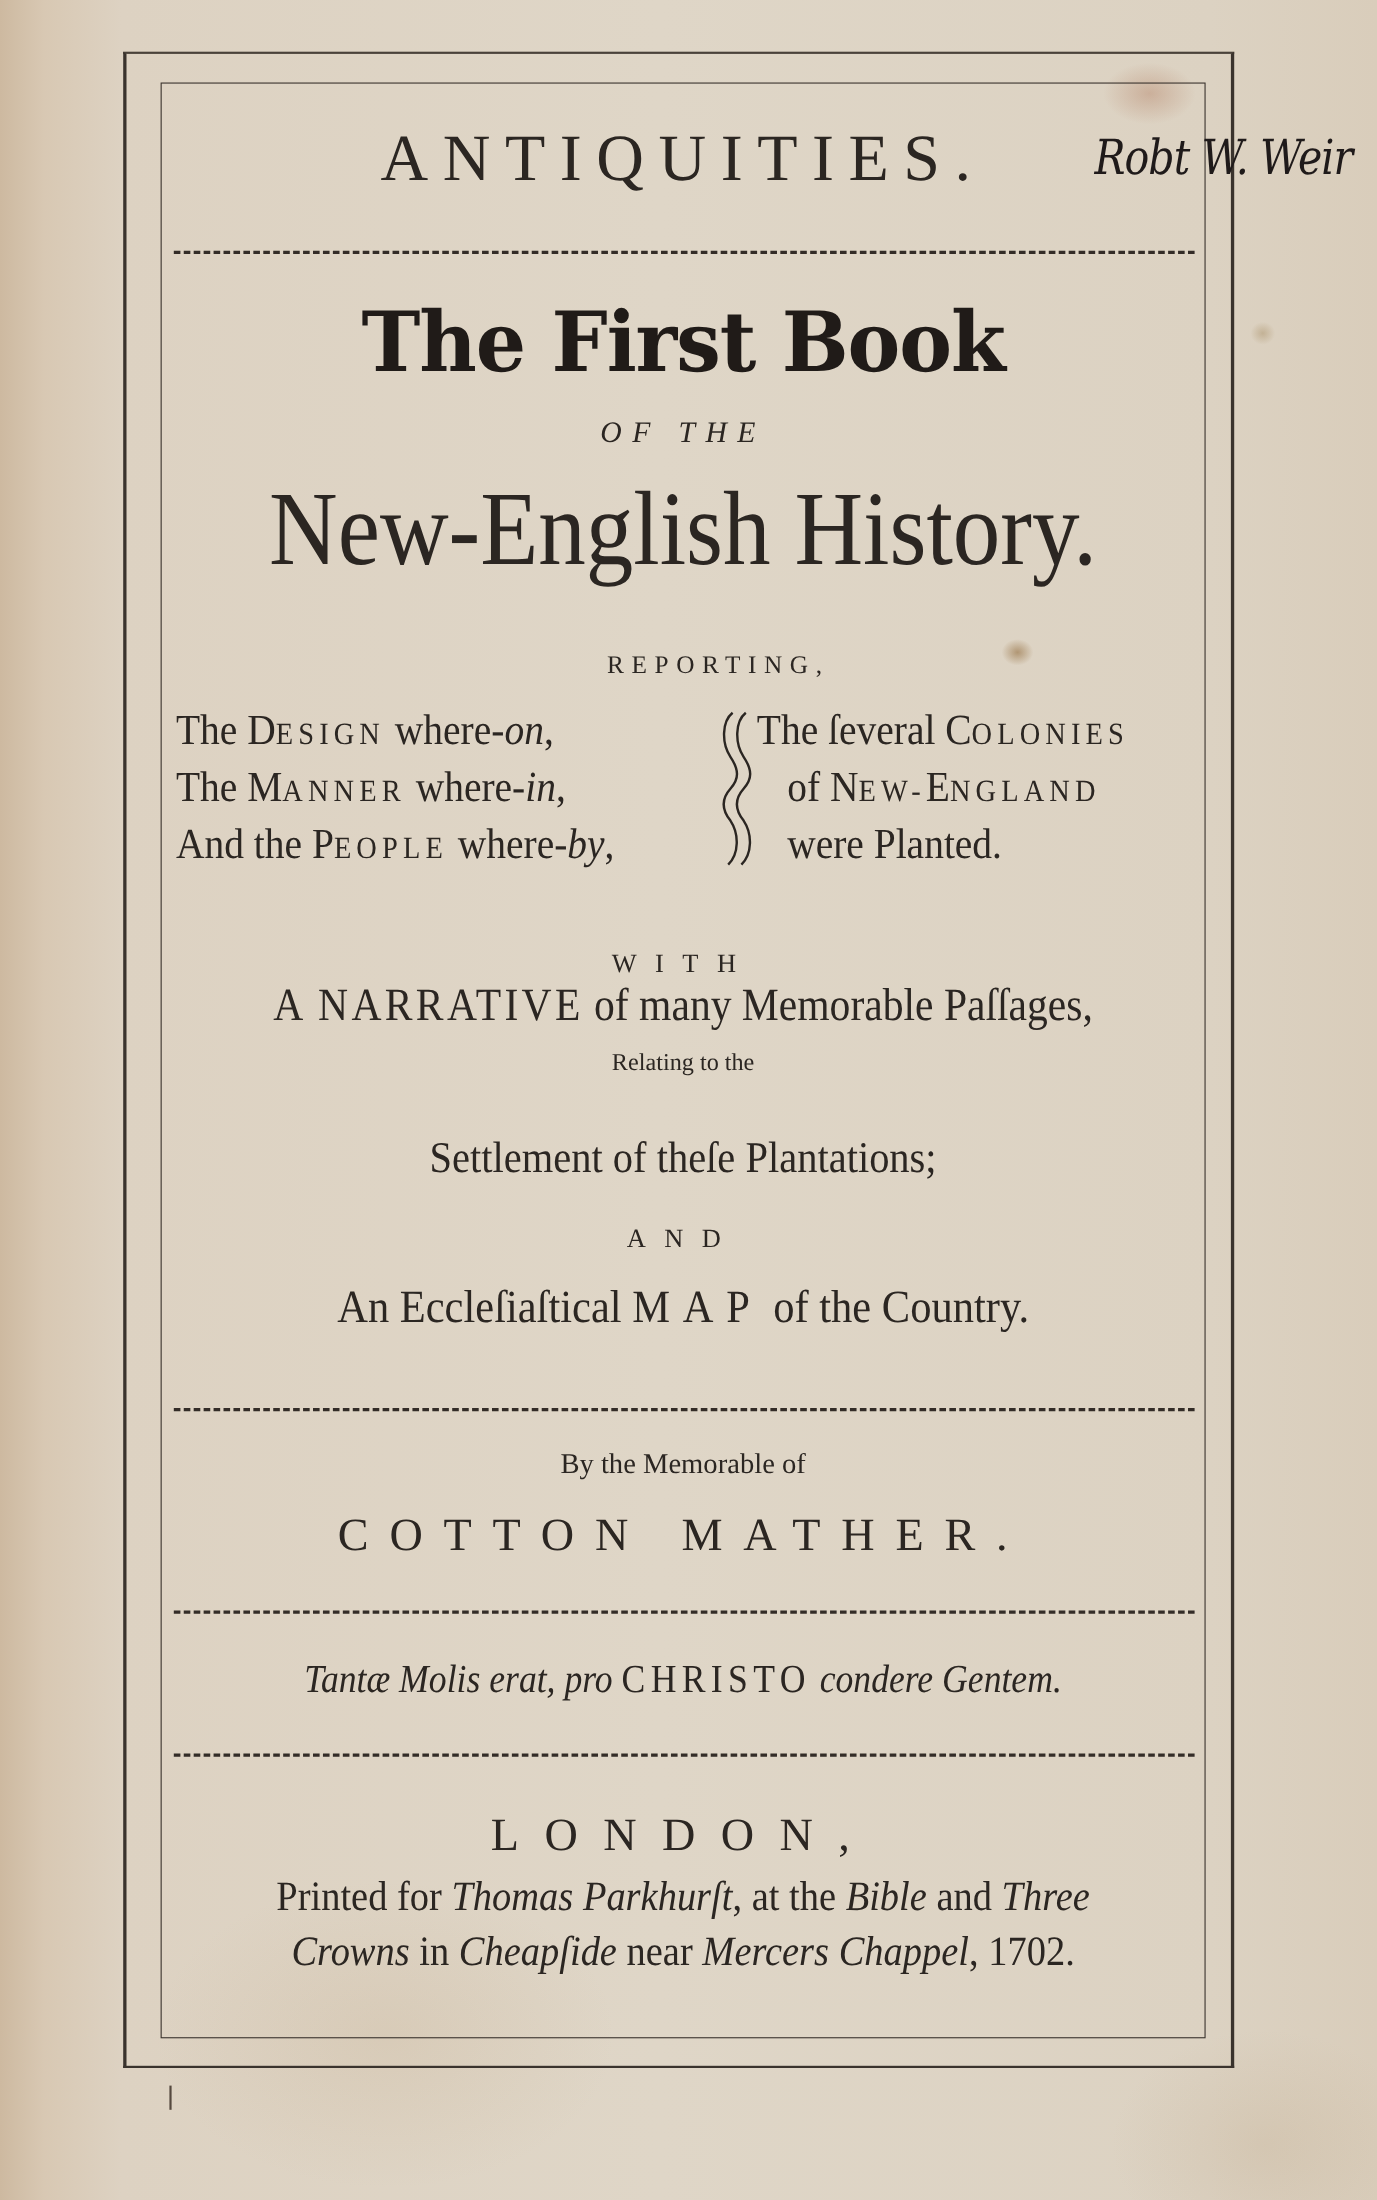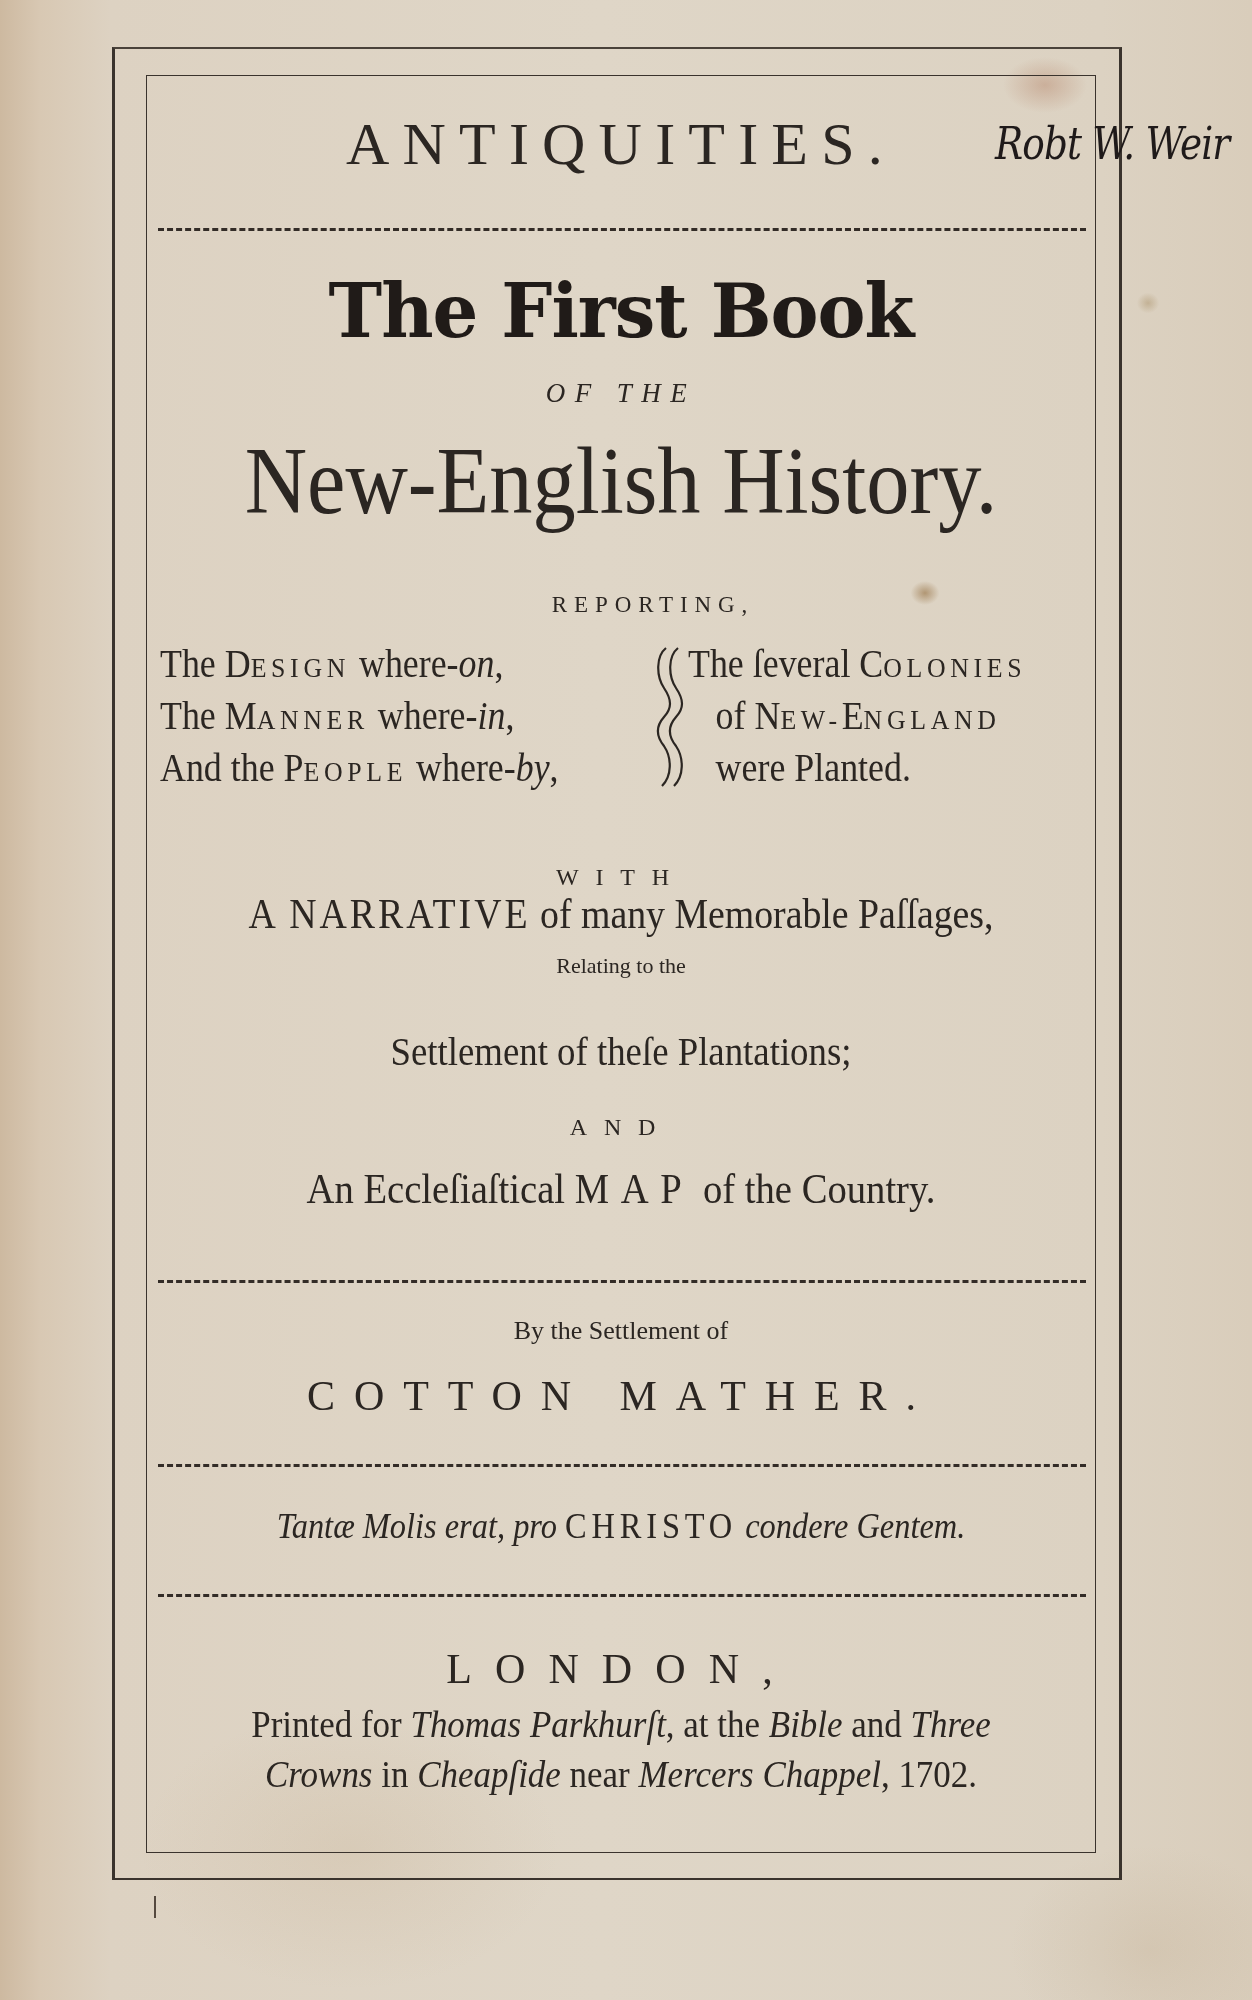--- a/index.html
+++ b/index.html
@@ -115,21 +115,21 @@
 
 <div class="line with">WITH</div>
 <div class="line narrative"><span style="letter-spacing:0.08em;">A NARRATIVE</span><span> of many Memorable Paſſages,</span></div>
 <div class="line relating">Relating to the</div>
 <div class="line settlement">Settlement of theſe Plantations;</div>
 <div class="line and">AND</div>
 <div class="line eccles"><span>An Eccleſiaſtical </span><span style="letter-spacing:0.3em;">MAP</span><span> of the Country.</span></div>
 
 <div class="rule" style="top:1280px;"></div>
 
-<div class="line endeavour">By the Settlement of</div>
+<div class="line endeavour">By the Memorable of</div>
 <div class="line cotton">COTTON MATHER.</div>
 
 <div class="rule" style="top:1464px;"></div>
 
 <div class="line motto"><span>Tantæ Molis erat, pro </span><span style="font-style:normal;letter-spacing:0.15em;">CHRISTO</span><span> condere Gentem.</span></div>
 
 <div class="rule" style="top:1594px;"></div>
 
 <div class="line london">LONDON,</div>
 <div class="line printed"><span>Printed for </span><span class="it">Thomas Parkhurſt</span><span>, at the </span><span class="it">Bible</span><span> and </span><span class="it">Three</span></div>

